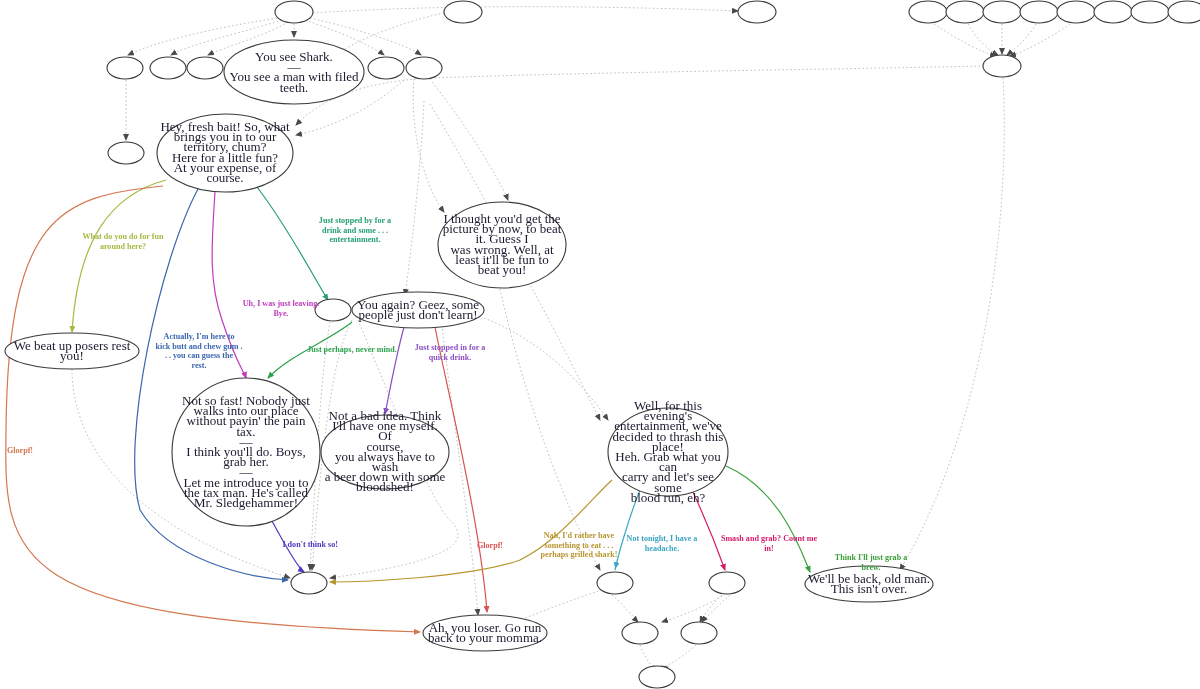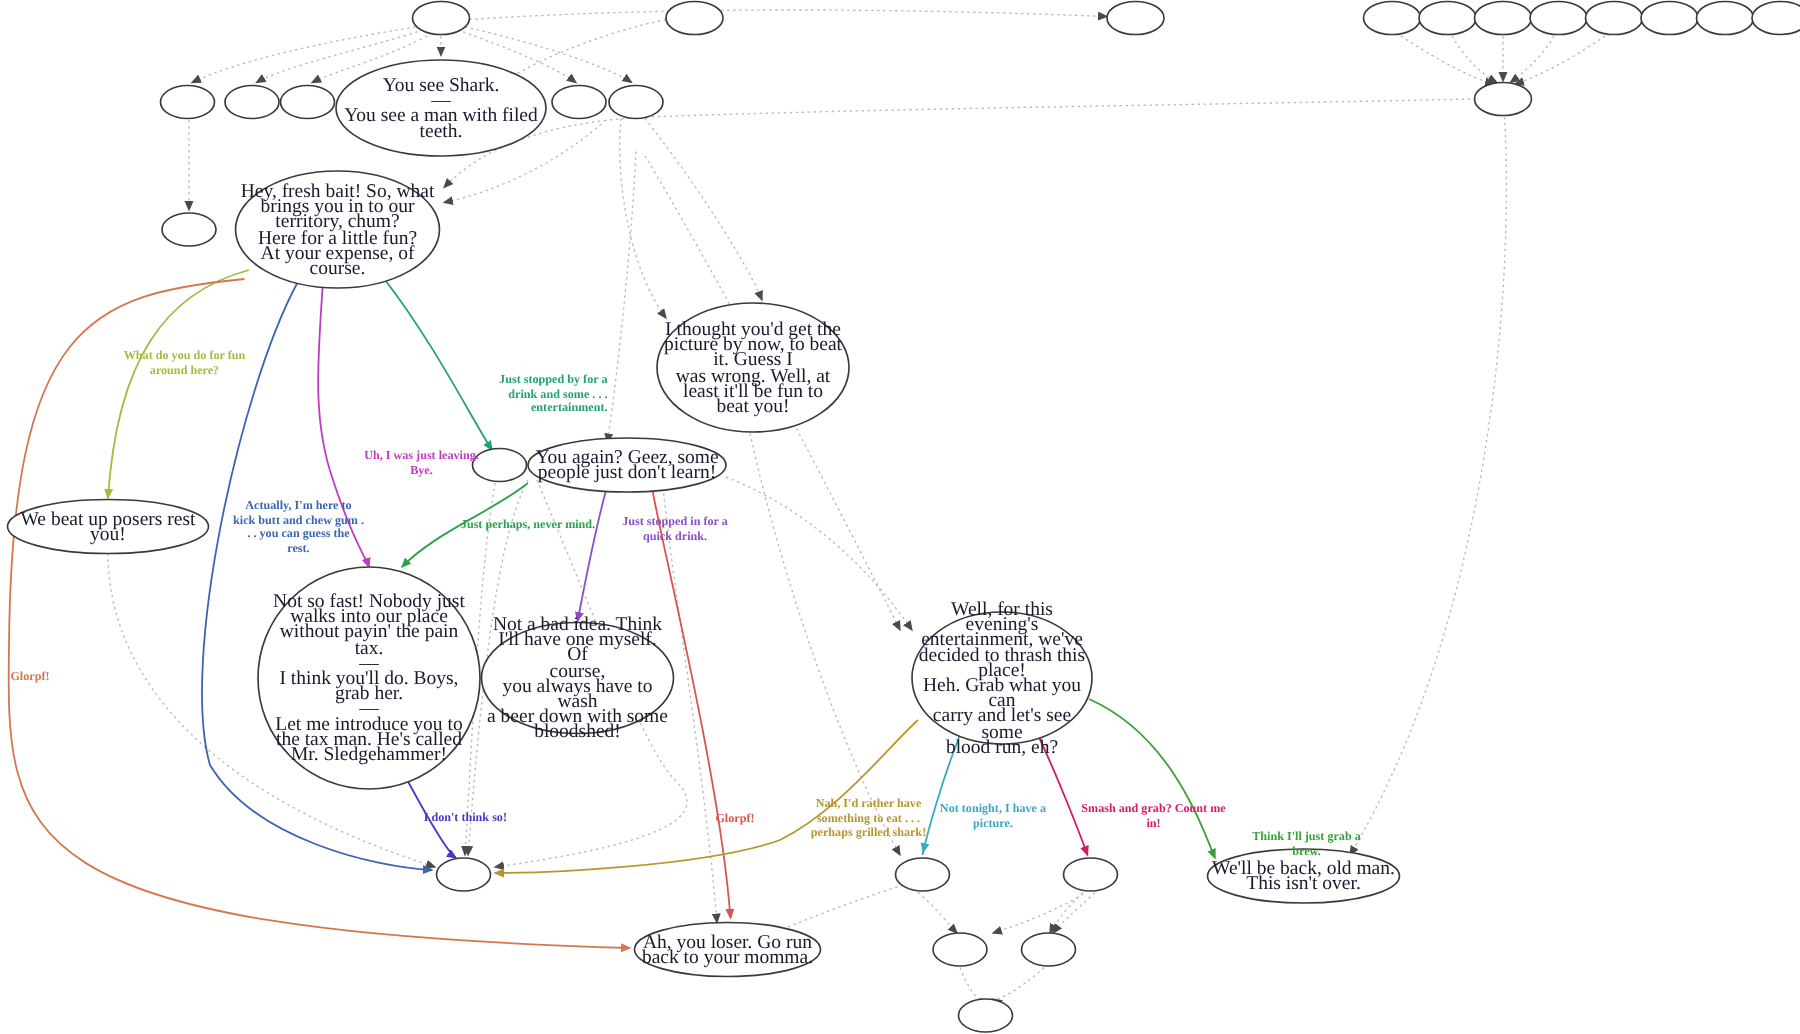--- a/index.html
+++ b/index.html
@@ -220,38 +220,38 @@
 carry and let's see some
 blood run, eh?</div>
       <div class="node-label" style="width: 122px; left: 808px; top: 584px; transform: translateY(-50%);">We'll be back, old man.
 This isn't over.</div>
       <div class="node-label" style="width: 118px; left: 426px; top: 633px; transform: translateY(-50%);">Ah, you loser. Go run
 back to your momma.</div>
     </div>
   <div id="edge-labels">
       <div class="edge-label" style="color: rgb(168, 184, 65); left: 62px; top: 232px; width: 122px;">What do you do for fun
 around here?</div>
-      <div class="edge-label" style="color: rgb(37, 160, 112); left: 305px; top: 248px; width: 100px; text-align: right;">Just stopped by for a
+      <div class="edge-label" style="color: rgb(37, 160, 112); left: 305px; top: 216px; width: 100px;">Just stopped by for a
 drink and some . . .
 entertainment.</div>
       <div class="edge-label" style="color: rgb(193, 59, 193); left: 225px; top: 299px; width: 112px;">Uh, I was just leaving.
 Bye.</div>
       <div class="edge-label" style="color: rgb(58, 102, 176); left: 152px; top: 332px; width: 94px;">Actually, I'm here to
 kick butt and chew gum .
 . . you can guess the
 rest.</div>
       <div class="edge-label" style="color: rgb(43, 163, 76); left: 300px; top: 345px; width: 104px;">Just perhaps, never mind.</div>
       <div class="edge-label" style="color: rgb(139, 79, 196); left: 404px; top: 343px; width: 92px;">Just stopped in for a
 quick drink.</div>
       <div class="edge-label" style="color: rgb(212, 118, 79); left: 0px; top: 446px; width: 40px;">Glorpf!</div>
       <div class="edge-label" style="color: rgb(74, 56, 196); left: 272px; top: 540px; width: 66px; text-align: right;">I don't think so!</div>
       <div class="edge-label" style="color: rgb(217, 83, 79); left: 470px; top: 541px; width: 40px;">Glorpf!</div>
       <div class="edge-label" style="color: rgb(184, 150, 46); left: 528px; top: 531px; width: 102px;">Nah, I'd rather have
 something to eat . . .
 perhaps grilled shark!</div>
       <div class="edge-label" style="color: rgb(58, 168, 196); left: 616px; top: 534px; width: 92px;">Not tonight, I have a
-picture.</div>
+headache.</div>
       <div class="edge-label" style="color: rgb(212, 26, 106); left: 714px; top: 534px; width: 110px;">Smash and grab? Count me
 in!</div>
       <div class="edge-label" style="color: rgb(58, 160, 58); left: 826px; top: 534px; width: 90px; margin-top: 19px;">Think I'll just grab a
 brew.</div>
     </div>
 </div>
 
 </body></html>

